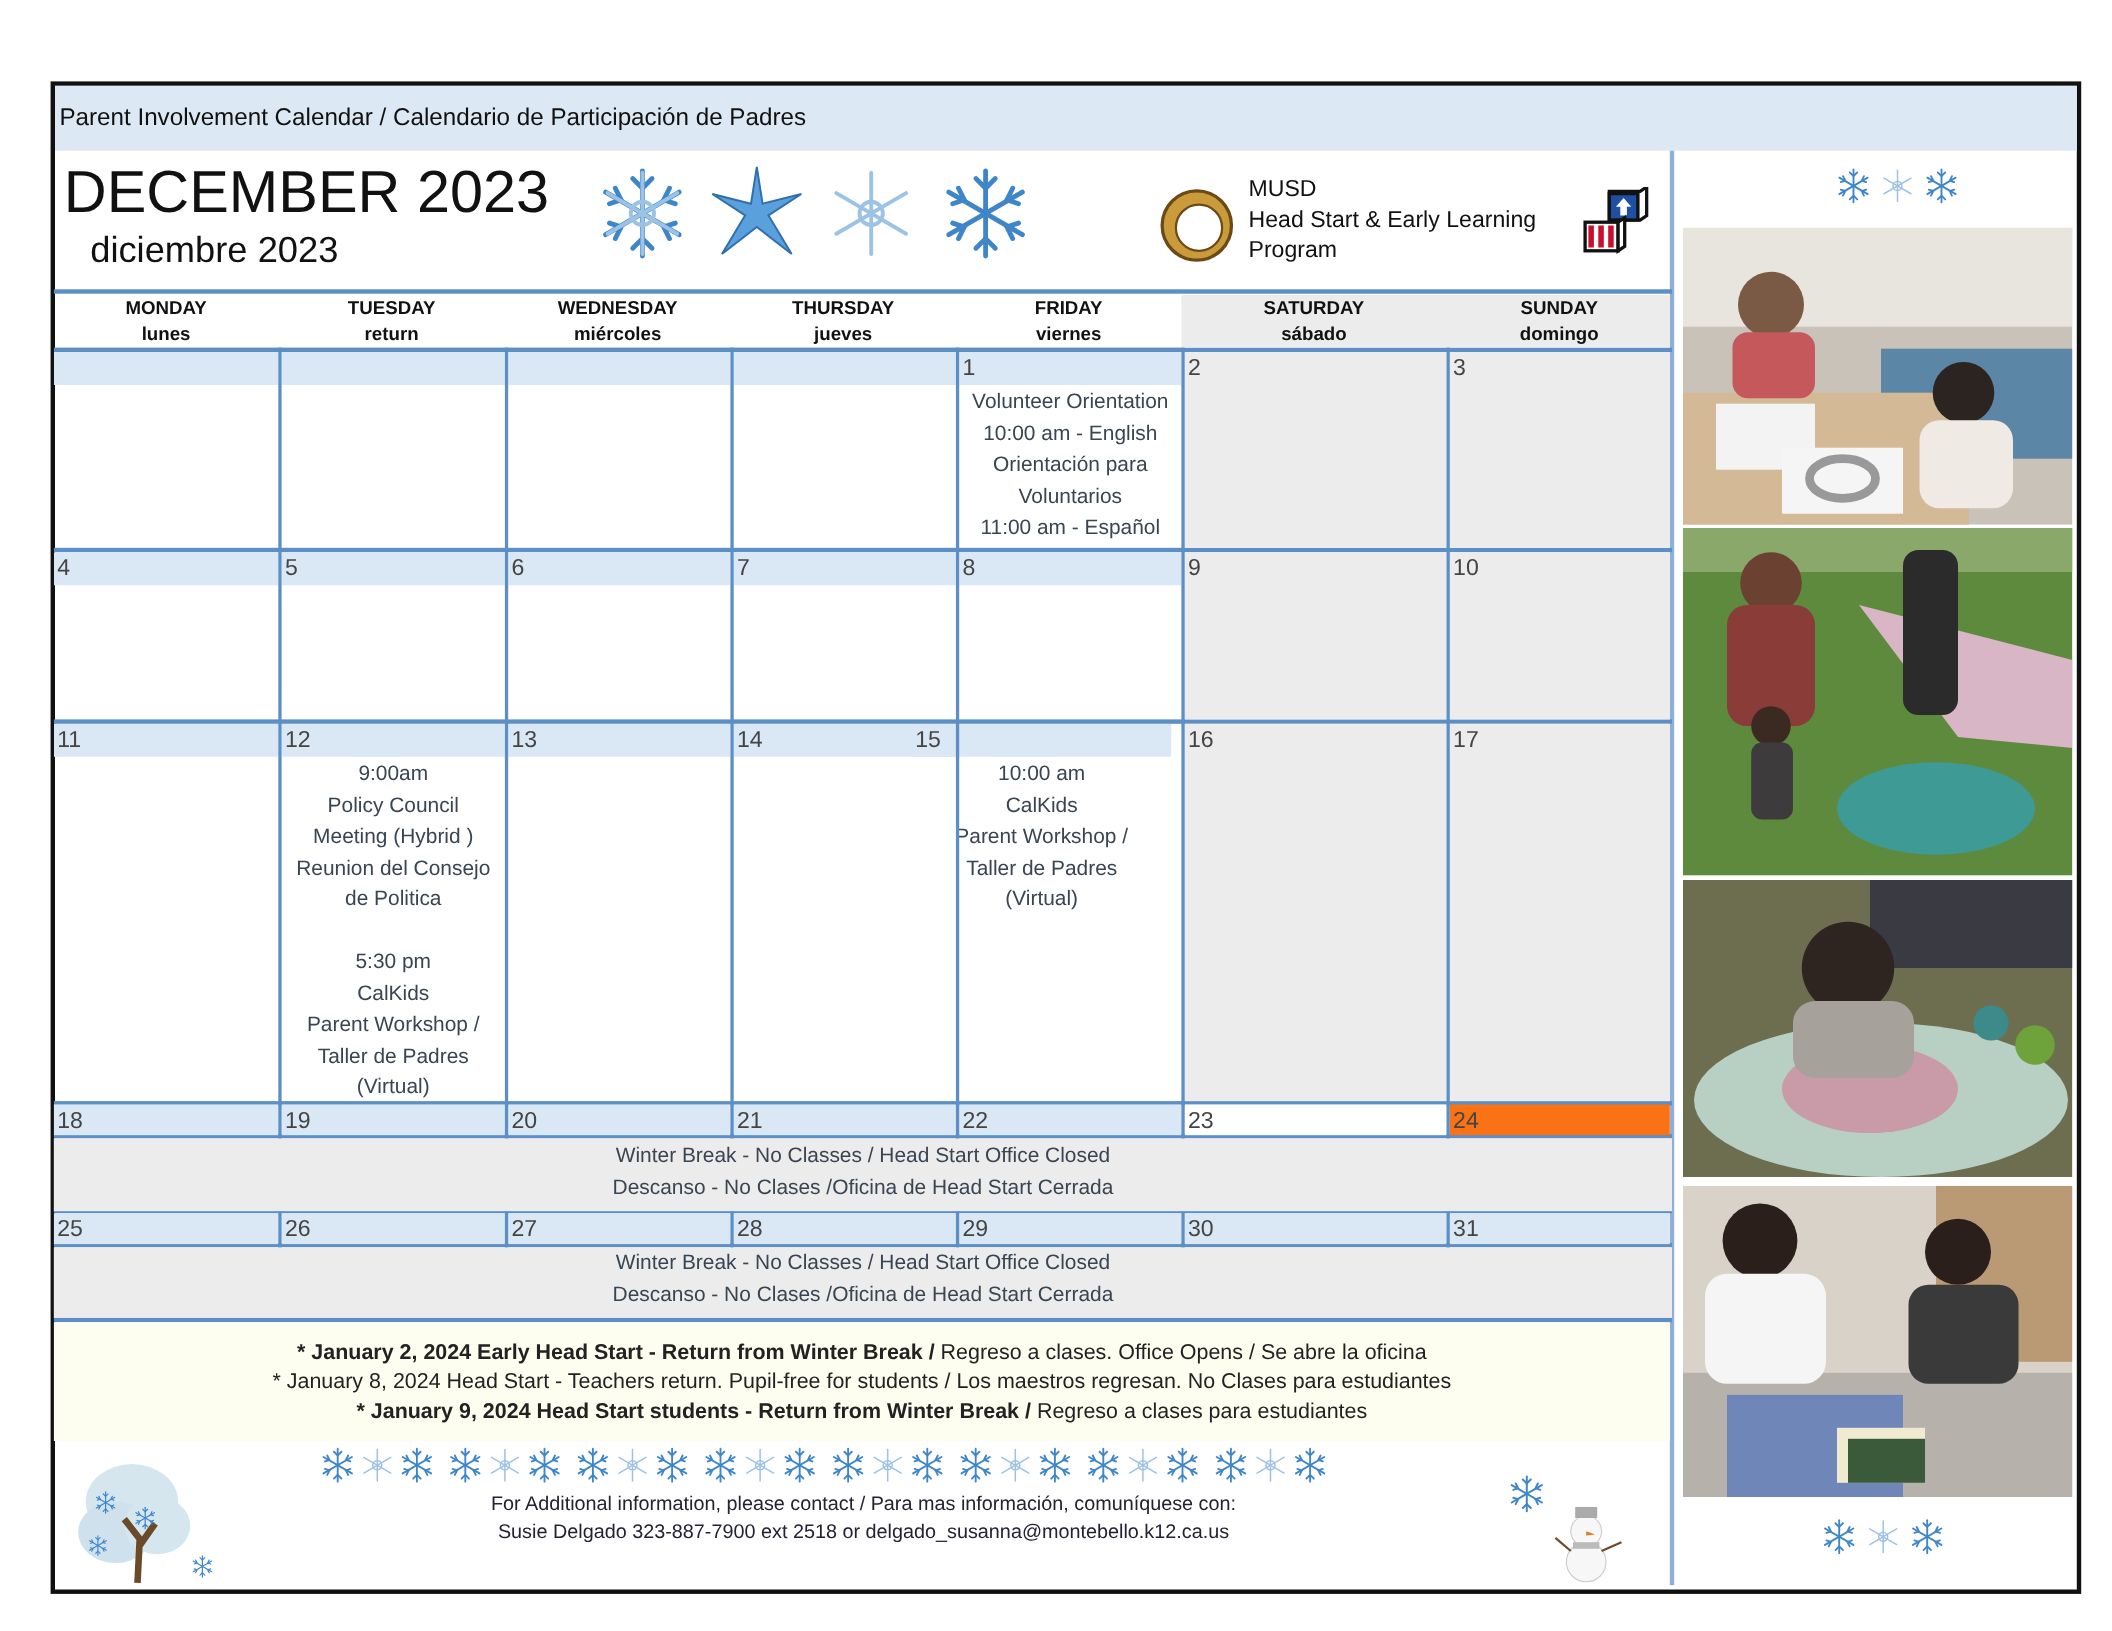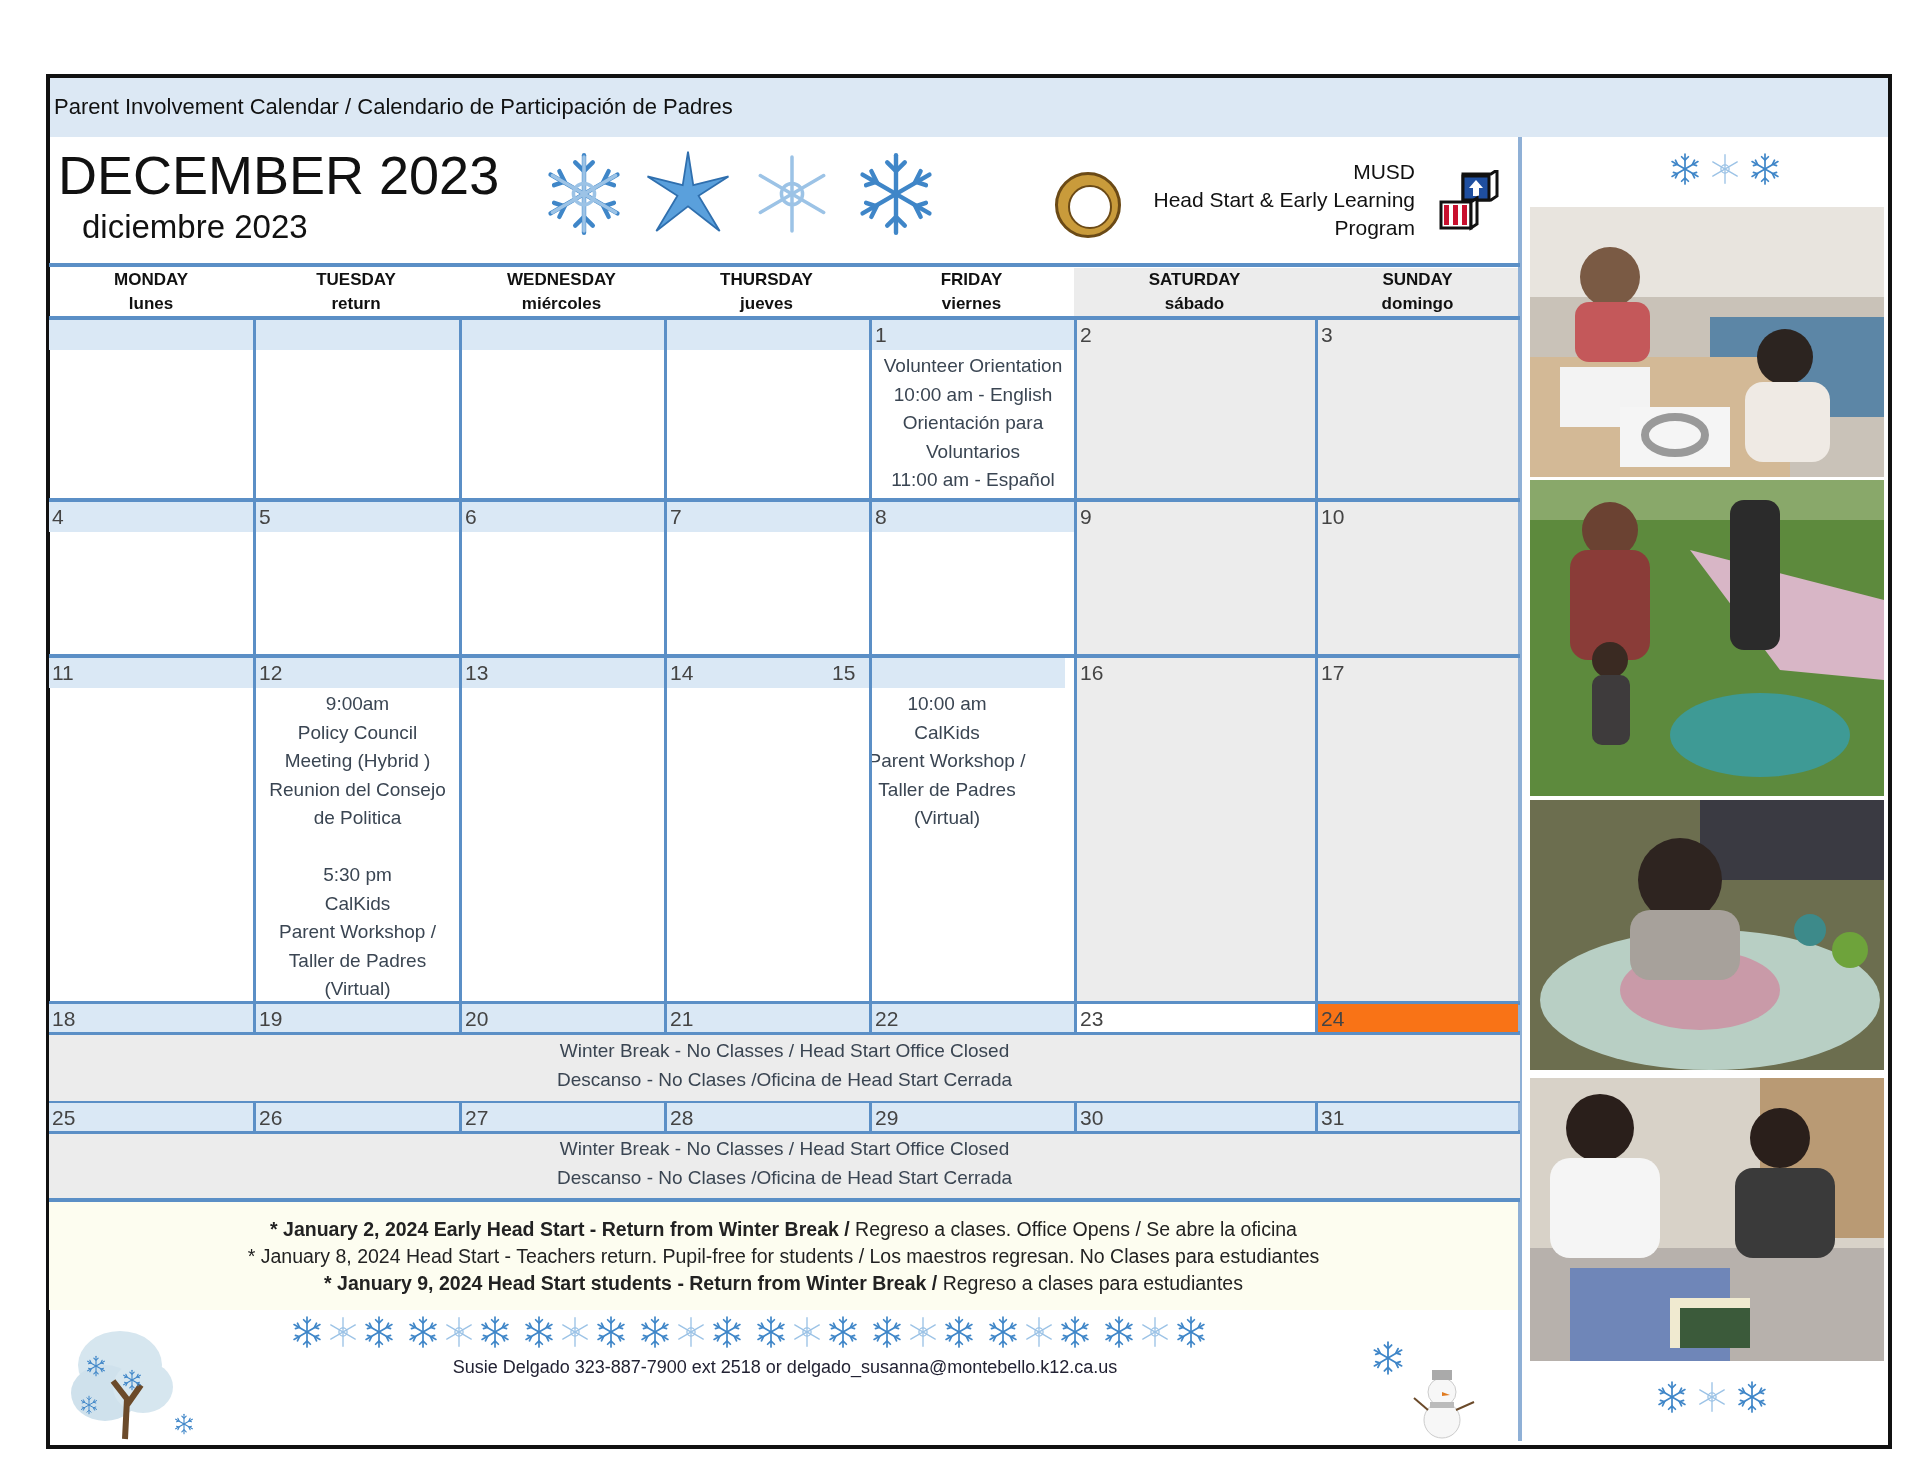--- a/index.html
+++ b/index.html
@@ -5,21 +5,21 @@
   html,body{margin:0;padding:0;background:#fff;}
   body{width:1920px;height:1483px;position:relative;overflow:hidden;font-family:"Liberation Sans",sans-serif;color:#000;}
   .frame{position:absolute;left:46px;top:74px;width:1838px;height:1367px;border:4px solid #111;}
   .topband{position:absolute;left:50px;top:78px;width:1838px;height:59px;background:#dce8f4;}
   .topband span{position:absolute;left:4px;top:16px;font-size:22px;color:#111;}
   .sidebar-divider{position:absolute;left:1518px;top:137px;width:4px;height:1304px;background:#8fb0d6;}
   .month-en{position:absolute;left:58px;top:144px;font-size:54px;color:#111;letter-spacing:0px;}
   .month-es{position:absolute;left:82px;top:208px;font-size:33px;color:#111;}
   .flakes{position:absolute;left:540px;top:150px;display:flex;gap:16px;}
   .flake{width:88px;height:88px;}
-  .org{position:absolute;left:1135px;top:158px;width:280px;text-align:right;font-size:21px;line-height:28px;color:#111;}
+  .org{position:absolute;left:1135px;top:158px;width:280px;text-align:left;font-size:21px;line-height:28px;color:#111;}
   .seal{position:absolute;left:1055px;top:172px;width:66px;height:66px;border-radius:50%;background:#c99b3b;border:3px solid #6b4a16;box-sizing:border-box;}
   .seal::after{content:"";position:absolute;left:10px;top:10px;width:40px;height:40px;border-radius:50%;background:#fff;border:2px solid #6b4a16;}
   .blocks{position:absolute;left:1435px;top:170px;width:64px;height:64px;}
   
   .grid-line-h{position:absolute;left:49px;width:1471px;height:4px;background:#5b8fc6;}
   .grid-line-v{position:absolute;width:3px;background:#5b8fc6;}
   .dayhead{position:absolute;top:268px;height:48px;text-align:center;font-size:17px;line-height:24px;font-weight:bold;color:#111;}
   .dayhead .es{font-weight:bold;}
   .cell{position:absolute;overflow:hidden;}
   .cell .num{position:absolute;left:0;top:0;right:0;height:30px;background:#dae8f5;font-size:21px;color:#444;padding-left:3px;line-height:30px;}
@@ -391,20 +391,21 @@
     </g>
   <g transform="translate(14,70) scale(0.2)">
       <use href="#flk"></use>
     </g>
   <g transform="translate(108,88) scale(0.22)">
       <use href="#flk"></use>
     </g>
 </svg>
 
 <div class="footer">
+  <div>For Additional information, please contact / Para mas información, comuníquese con:</div>
   <div>Susie Delgado 323-887-7900 ext 2518 or delgado_susanna@montebello.k12.ca.us</div>
 </div>
 
 <svg class="snowman" viewBox="0 0 130 100">
   <g transform="translate(0,0) scale(0.36)">
       <use href="#flk"></use>
     </g>
   <circle cx="72" cy="80" r="18" fill="#f7f7f7" stroke="#ccc"></circle>
   <circle cx="72" cy="52" r="14" fill="#f7f7f7" stroke="#ccc"></circle>
   <rect x="62" y="30" width="20" height="10" fill="#aaa"></rect>

